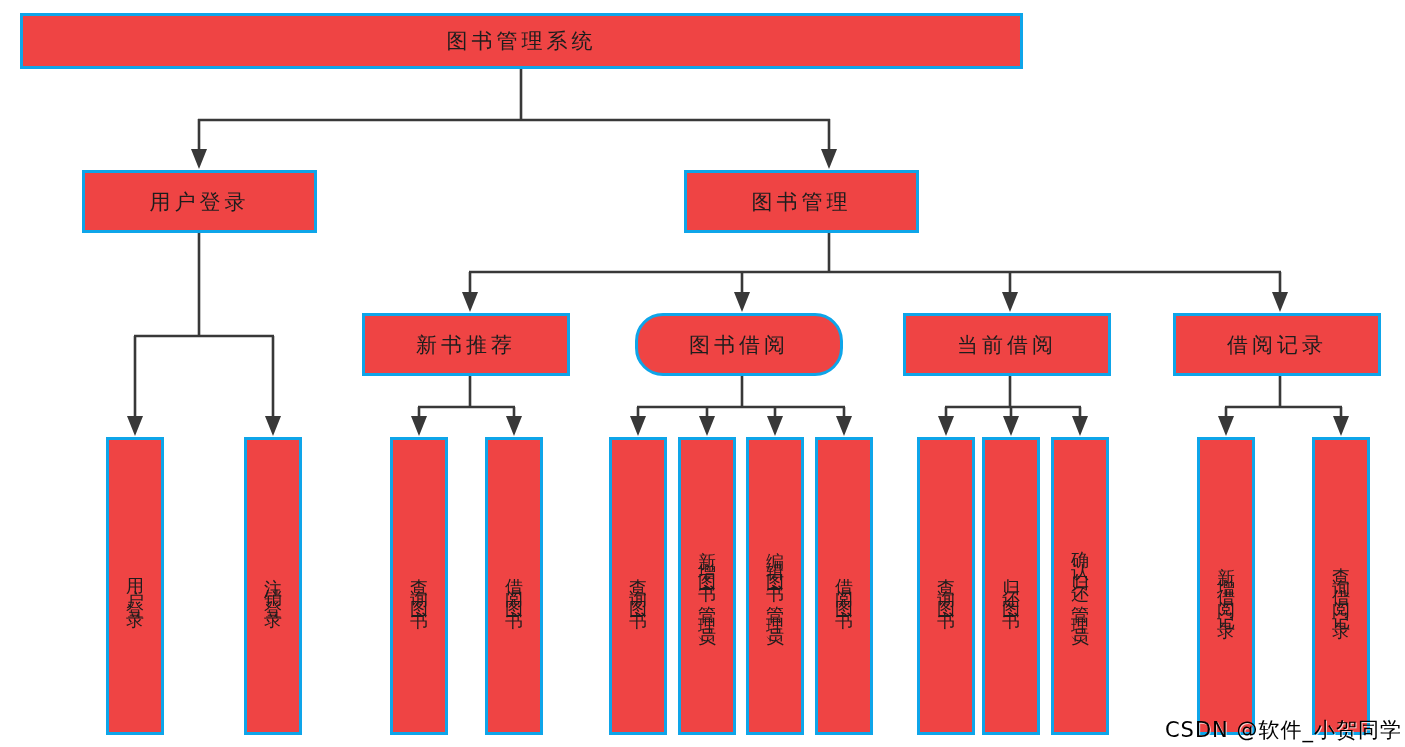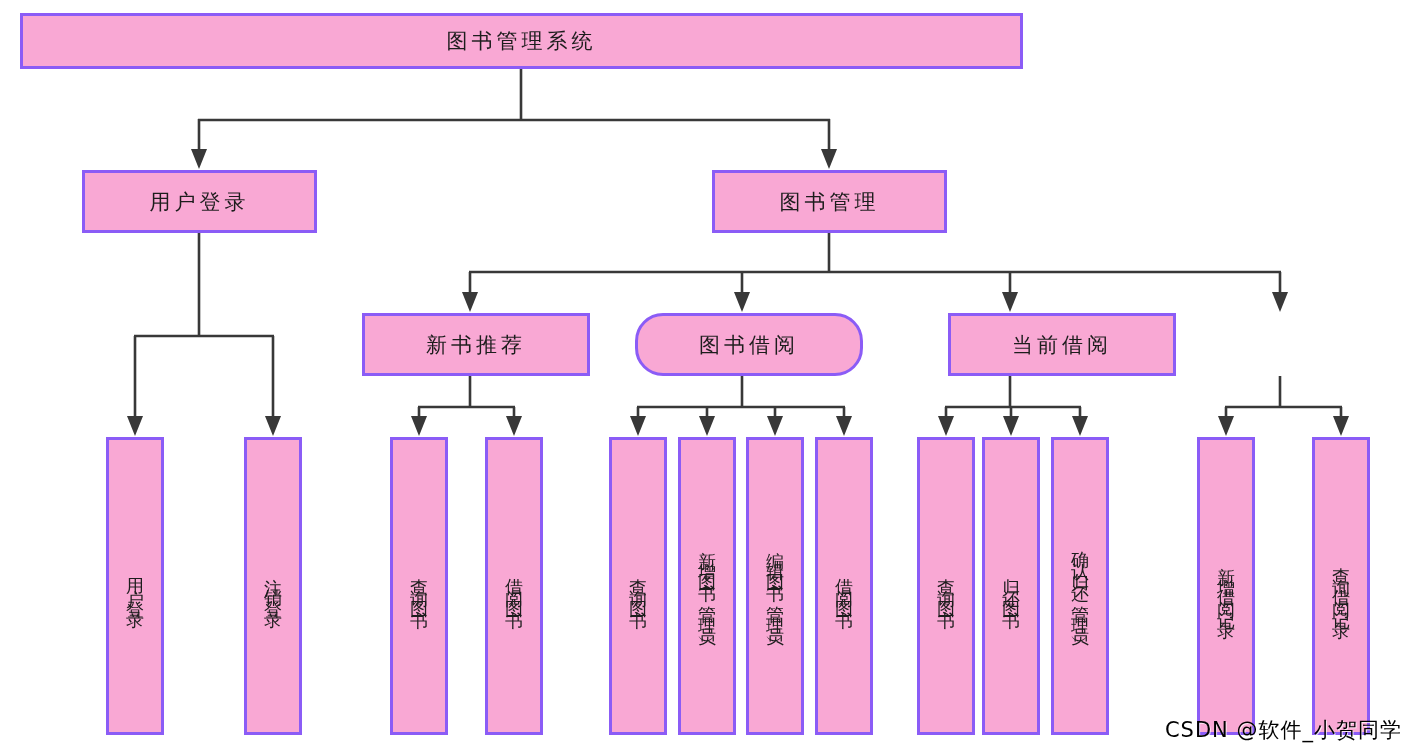--- a/index.html
+++ b/index.html
@@ -14,22 +14,22 @@
     position: absolute; left: 0; top: 0;
     width: 1405px; height: 747px;
   }
   #connectors {
     position: absolute; left: 0; top: 0;
     width: 1405px; height: 747px;
     pointer-events: none;
   }
   .box {
     position: absolute;
-    background: #f9a8d4;
-    border: 3px solid #8b5cf6;
+    background: #ef4444;
+    border: 3px solid #0ea5e9;
     box-sizing: border-box;
     display: flex;
     align-items: center;
     justify-content: center;
     color: #1d1d1d;
   }
   .htext {
     font-size: 21px;
     letter-spacing: 4px;
     white-space: nowrap;
@@ -41,25 +41,25 @@
     font-size: 18px;
     letter-spacing: 11px;
     line-height: 1;
     white-space: nowrap;
     color: #1d1d1d;
   }
   
   .n-root   { left: 20px;  top: 13px;  width: 1003px; height: 56px; }
   .n-l2     { top: 170px; height: 63px; width: 235px; }
   .n-login  { left: 82px; }
-  .n-mgmt   { left: 712px; }
-  .n-l3     { top: 313px; height: 63px; width: 228px; }
+  .n-mgmt   { left: 684px; }
+  .n-l3     { top: 313px; height: 63px; width: 208px; }
   .n-rec    { left: 362px; }
   .n-borrow { left: 635px; border-radius: 28px; }
-  .n-cur    { left: 948px; }
+  .n-cur    { left: 903px; }
   .n-hist   { left: 1173px; }
   .leaf     { top: 437px; height: 298px; width: 58px; }
   .lf-1  { left: 106px; }
   .lf-2  { left: 244px; }
   .lf-3  { left: 390px; }
   .lf-4  { left: 485px; }
   .lf-5  { left: 609px; }
   .lf-6  { left: 678px; }
   .lf-7  { left: 746px; }
   .lf-8  { left: 815px; }
@@ -145,20 +145,23 @@
 
   <div class="box n-l3 n-rec">
     <span class="htext">新书推荐</span>
   </div>
   <div class="box n-l3 n-borrow">
     <span class="htext">图书借阅</span>
   </div>
   <div class="box n-l3 n-cur">
     <span class="htext">当前借阅</span>
   </div>
+  <div class="box n-l3 n-hist">
+    <span class="htext">借阅记录</span>
+  </div>
 
   <div class="box leaf lf-1">
     <span class="vtext">用户登录</span>
   </div>
   <div class="box leaf lf-2">
     <span class="vtext">注销登录</span>
   </div>
 
   <div class="box leaf lf-3">
     <span class="vtext">查询图书</span>

